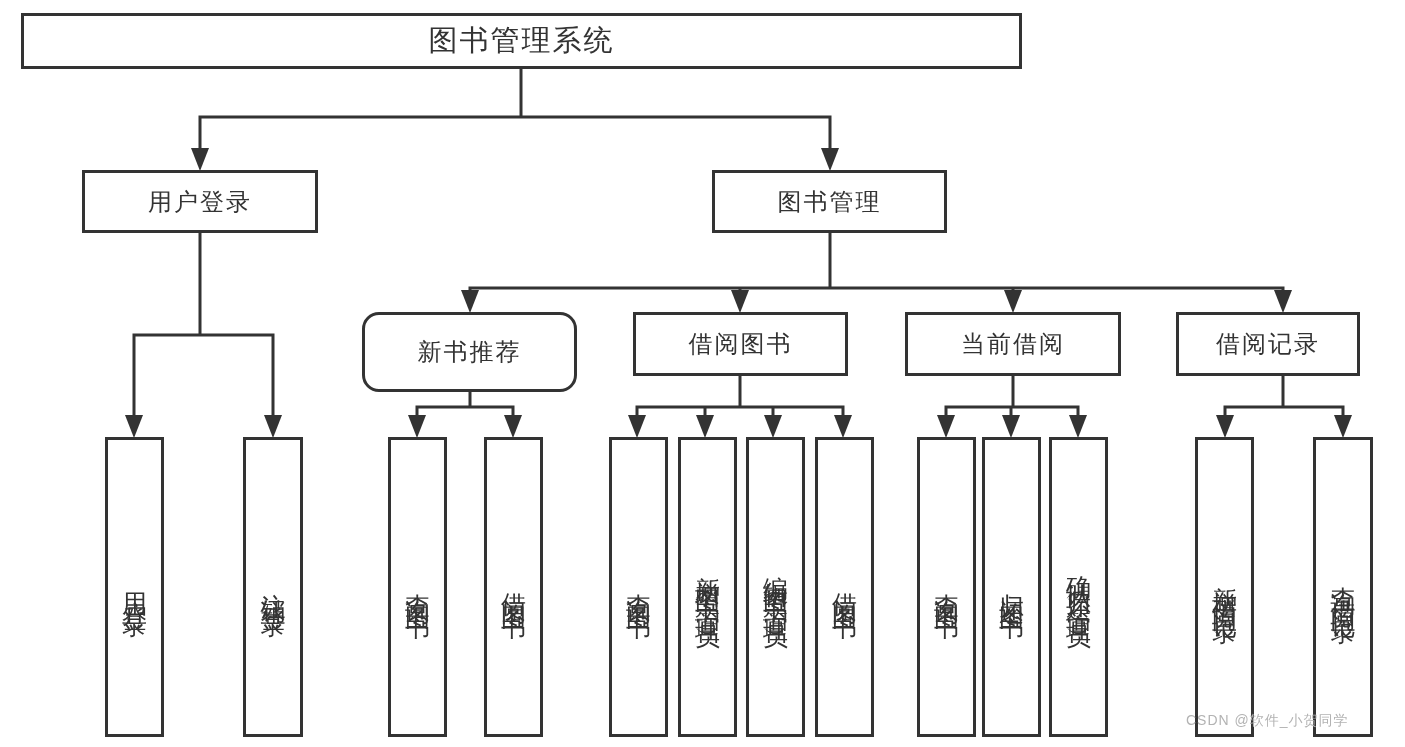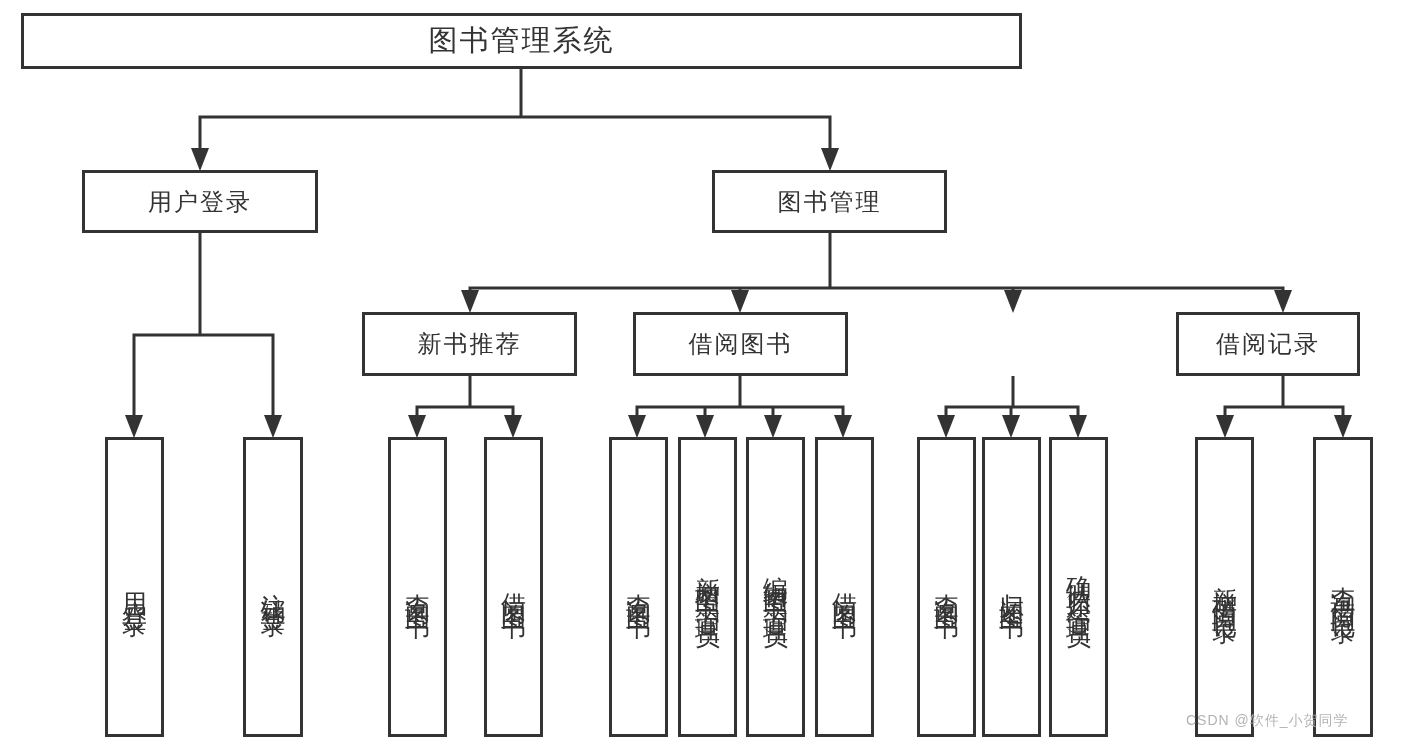--- a/index.html
+++ b/index.html
@@ -90,25 +90,28 @@
     <span>图书管理系统</span>
   </div>
 
   <div class="node hbox" style="left:82px;top:170px;width:236px;height:63px;">
     <span>用户登录</span>
   </div>
   <div class="node hbox" style="left:712px;top:170px;width:235px;height:63px;">
     <span>图书管理</span>
   </div>
 
-  <div class="node hbox" style="left:362px;top:312px;width:215px;height:64px;">
+  <div class="node hbox" style="left:362px;top:312px;width:215px;height:80px;border-radius:17px;">
     <span>新书推荐</span>
   </div>
   <div class="node hbox" style="left:633px;top:312px;width:215px;height:64px;">
     <span>借阅图书</span>
+  </div>
+  <div class="node hbox" style="left:905px;top:312px;width:216px;height:64px;">
+    <span>当前借阅</span>
   </div>
   <div class="node hbox" style="left:1176px;top:312px;width:184px;height:64px;">
     <span>借阅记录</span>
   </div>
 
   <div class="node vbox" style="left:105px;top:437px;width:59px;height:300px;">
     <span>用户登录</span>
   </div>
   <div class="node vbox" style="left:243px;top:437px;width:60px;height:300px;">
     <span>注销登录</span>

